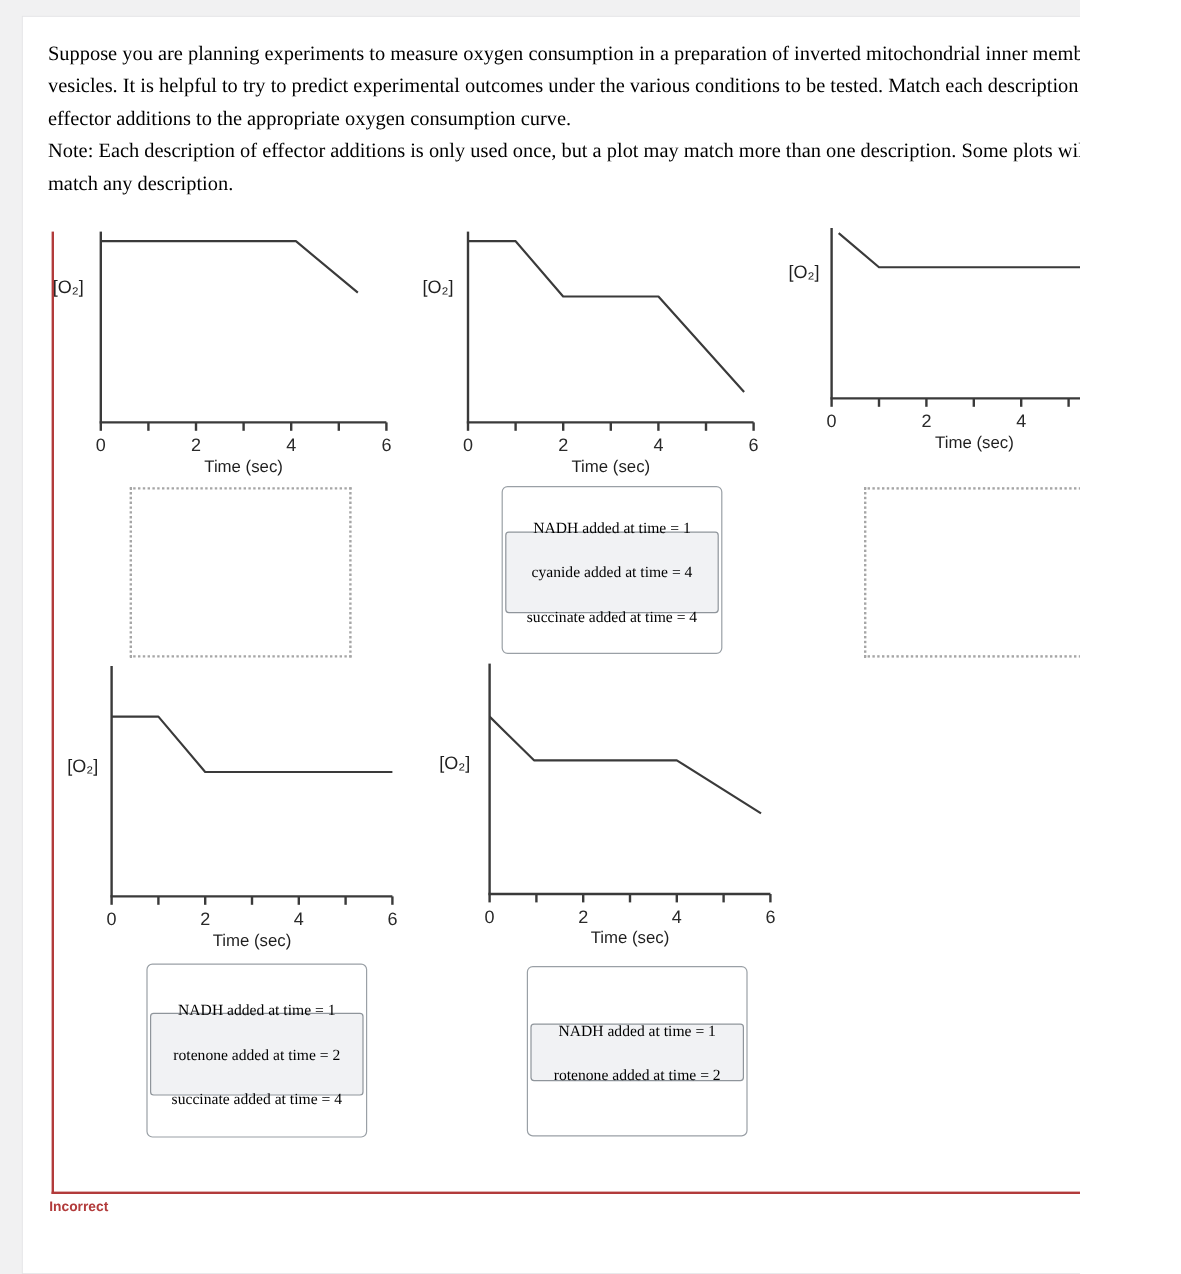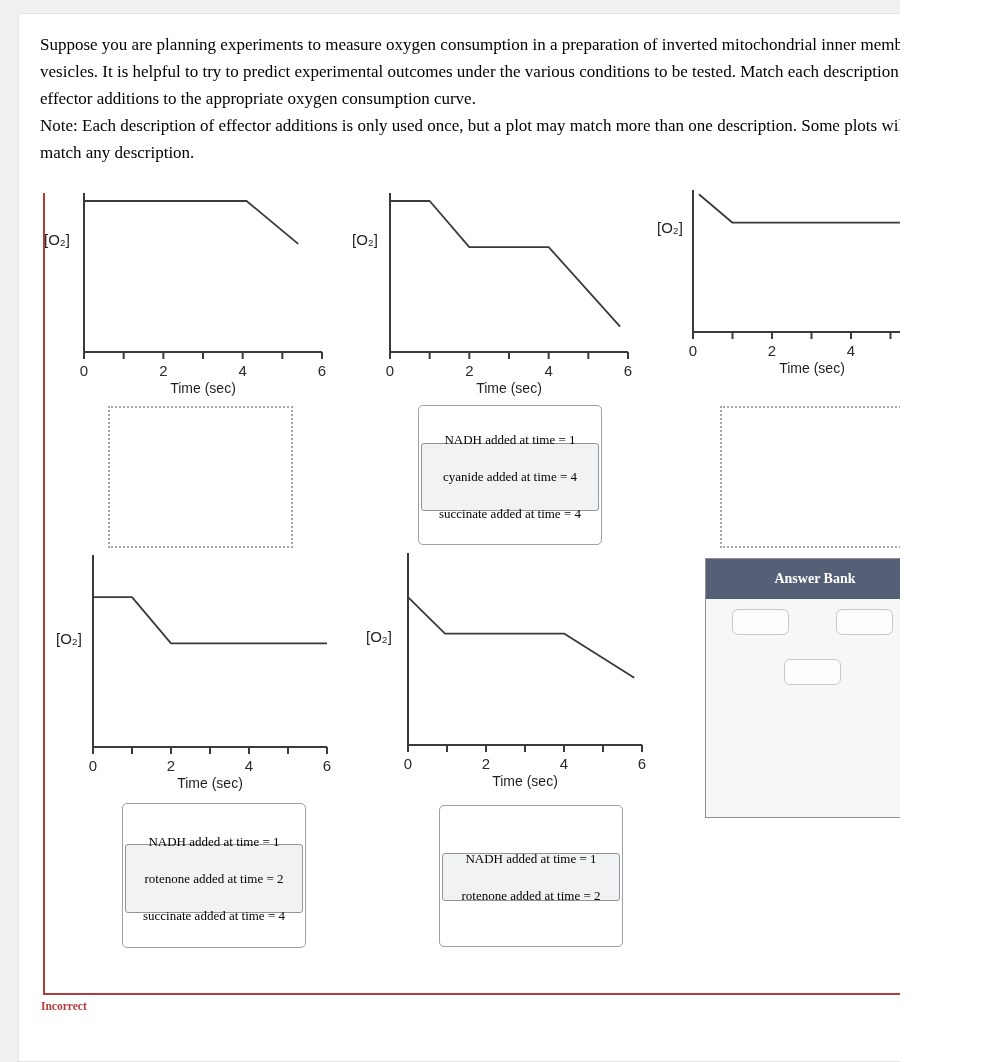--- a/index.html
+++ b/index.html
@@ -25,21 +25,21 @@
         border-radius:3px;display:flex;flex-direction:column;justify-content:center;align-items:center;
         font-family:"Liberation Serif",serif;font-size:13px;color:#000;gap:17px;}
   .cline{line-height:20px;white-space:nowrap;}
   .bank{position:absolute;left:705px;top:558px;width:220px;height:260px;box-sizing:border-box;
         border:1px solid #8e8e93;background:#f7f7f8;}
   .bank-header{height:40px;background:#556077;color:#ffffff;text-align:center;line-height:40px;
         font-family:"Liberation Serif",serif;font-weight:bold;font-size:14px;}
   .bank-body{position:relative;height:219px;}
   .bank-slot{position:absolute;width:57px;height:26px;background:#fdfdfd;border:1.5px solid #c9c9c9;
         border-radius:6px;box-sizing:border-box;}
-  .incorrect{position:absolute;left:41px;top:1000px;font-family:Liberation Serif, serif;
+  .incorrect{position:absolute;left:41px;top:1000px;font-family:Liberation Sans, sans-serif;
         font-weight:bold;font-size:11.5px;color:#b23b3b;}
 </style>
 </head>
 <body>
 
 <div class="page">
   <div class="card"></div>
 
   <p class="para" style="left:40px;top:31px;">Suppose you are planning experiments to measure oxygen consumption in a preparation of inverted mitochondrial inner membrane vesicles. It is helpful to try to predict experimental outcomes under the various conditions to be tested. Match each description of the effector additions to the appropriate oxygen consumption curve.</p>
   <p class="para" style="left:40px;top:112px;">Note: Each description of effector additions is only used once, but a plot may match more than one description. Some plots will not match any description.</p>
@@ -161,25 +161,15 @@
     </div>
   </div>
 
   <div class="zone solid" style="left:439px;top:805px;width:184px;height:142px;">
     <div class="answer-card" style="top:47px;height:46px;">
       <div class="cline">NADH added at time = 1</div>
       <div class="cline">rotenone added at time = 2</div>
     </div>
   </div>
 
-  <div class="bank">
-    <div class="bank-header">
-      <span>Answer Bank</span>
-    </div>
-    <div class="bank-body">
-      <div class="bank-slot" style="left:26px;top:10px;"></div>
-      <div class="bank-slot" style="left:130px;top:10px;"></div>
-      <div class="bank-slot" style="left:78px;top:60px;"></div>
-    </div>
-  </div>
 
   <div class="incorrect">Incorrect</div>
 </div>
 
 </body></html>

